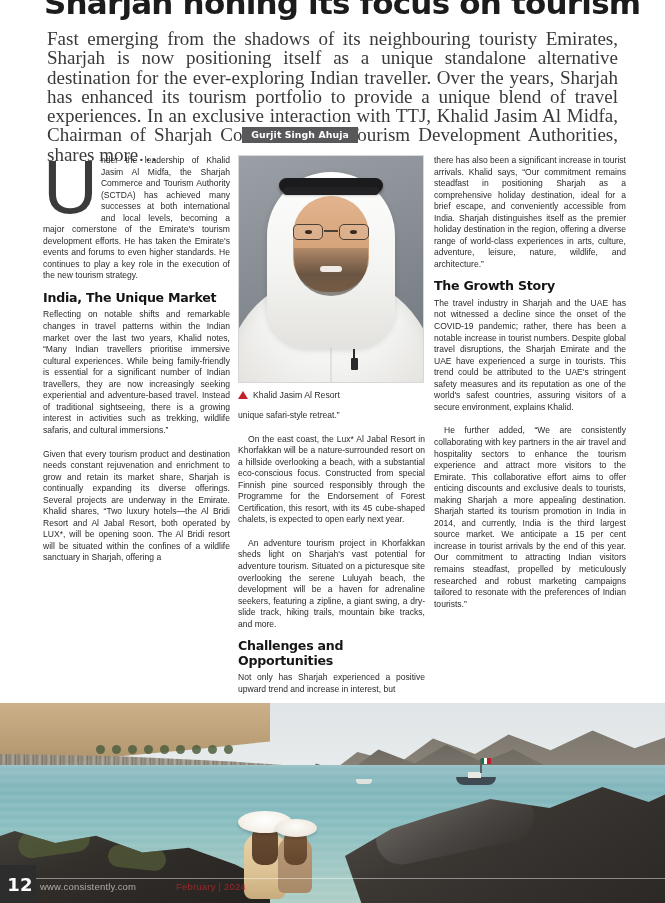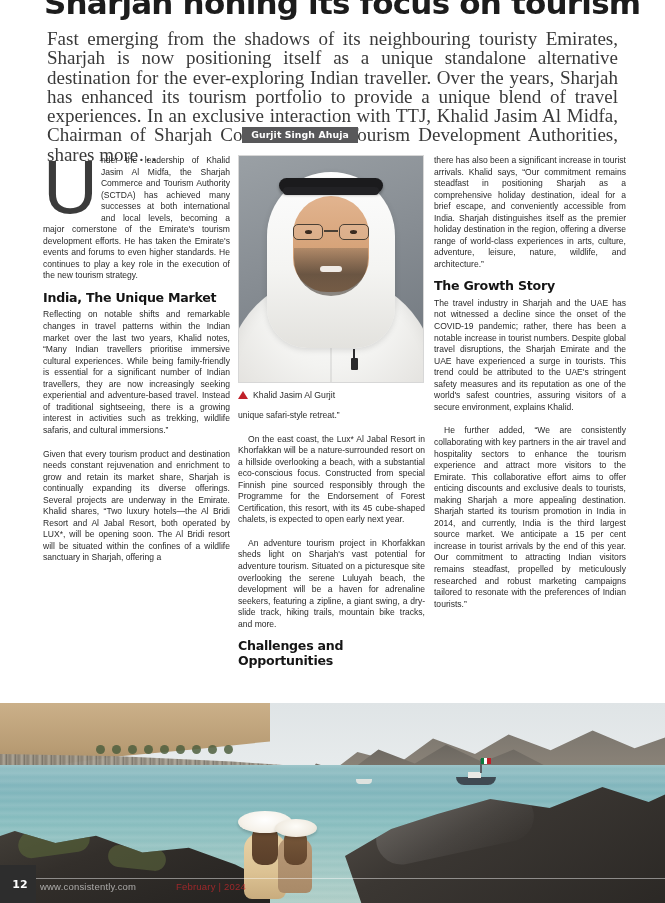--- a/index.html
+++ b/index.html
@@ -383,21 +383,21 @@
     position:absolute; left:0; bottom:24px; width:665px; height:1px;
     background: rgba(255,255,255,0.45);
   }
   .pagebox{
     position:absolute; left:0; bottom:0; width:36px; height:38px;
     background:#2d2d2d;
     display:flex; align-items:center; justify-content:center;
   }
   .pagenum{
     color:#ffffff; font-family:"DejaVu Sans", sans-serif; font-weight:bold;
-    font-size:11px; letter-spacing:0.2px; padding-left:4px;
+    font-size:18px; letter-spacing:0.2px; padding-left:4px;
   }
   .footer-url{
     position:absolute; left:40px; bottom:11px;
     font-family:"Liberation Sans", sans-serif; font-size:9.5px;
     color: rgba(255,255,255,0.58); letter-spacing:0.2px;
   }
   .footer-date{
     position:absolute; left:176px; bottom:11px;
     font-family:"Liberation Sans", sans-serif; font-size:9.5px;
     color: rgba(200,40,45,0.72); letter-spacing:0.2px;
@@ -429,35 +429,36 @@
       <div class="bridge"></div>
       <div class="lens r"></div>
     </div>
     <div class="beard"></div>
     <div class="mouth"></div>
     <div class="mic"></div>
   </div>
 
   <div class="caption">
     <span class="tri"></span>
-    <span>Khalid Jasim Al Gurjit</span>
+    <span>Khalid Jasim Al Resort</span>
   </div>
 
   <div class="col col-left">
     <p class="dropcap-para"><span class="dropcap">U</span><span>nder the leadership of Khalid Jasim Al Midfa, the Sharjah Commerce and Tourism Authority (SCTDA) has achieved many successes at both international and local levels, becoming a major cornerstone of the Emirate's tourism development efforts. He has taken the Emirate's events and forums to even higher standards. He continues to play a key role in the execution of the new tourism strategy.</span></p>
     <h2 class="sub">India, The Unique Market</h2>
     <p style="text-indent:0">Reflecting on notable shifts and remarkable changes in travel patterns within the Indian market over the last two years, Khalid notes, “Many Indian travellers prioritise immersive cultural experiences. While being family-friendly is essential for a significant number of Indian travellers, they are now increasingly seeking experiential and adventure-based travel. Instead of traditional sightseeing, there is a growing interest in activities such as trekking, wildlife safaris, and cultural immersions.”</p>
     <p style="text-indent:0">Given that every tourism product and destination needs constant rejuvenation and enrichment to grow and retain its market share, Sharjah is continually expanding its diverse offerings. Several projects are underway in the Emirate. Khalid shares, “Two luxury hotels—the Al Bridi Resort and Al Jabal Resort, both operated by LUX*, will be opening soon. The Al Bridi resort will be situated within the confines of a wildlife sanctuary in Sharjah, offering a</p>
   </div>
 
   <div class="col col-mid">
     <p style="text-indent:0">unique safari-style retreat.”</p>
     <p>On the east coast, the Lux* Al Jabal Resort in Khorfakkan will be a nature-surrounded resort on a hillside overlooking a beach, with a substantial eco-conscious focus. Constructed from special Finnish pine sourced responsibly through the Programme for the Endorsement of Forest Certification, this resort, with its 45 cube-shaped chalets, is expected to open early next year.</p>
     <p>An adventure tourism project in Khorfakkan sheds light on Sharjah's vast potential for adventure tourism. Situated on a picturesque site overlooking the serene Luluyah beach, the development will be a haven for adrenaline seekers, featuring a zipline, a giant swing, a dry-slide track, hiking trails, mountain bike tracks, and more.</p>
     <h2 class="sub">Challenges and Opportunities</h2>
+    <p style="text-indent:0">Not only has Sharjah experienced a positive upward trend and increase in interest, but</p>
   </div>
 
   <div class="col col-right">
     <p style="text-indent:0">there has also been a significant increase in tourist arrivals. Khalid says, “Our commitment remains steadfast in positioning Sharjah as a comprehensive holiday destination, ideal for a brief escape, and conveniently accessible from India. Sharjah distinguishes itself as the premier holiday destination in the region, offering a diverse range of world-class experiences in arts, culture, adventure, leisure, nature, wildlife, and architecture.”</p>
     <h2 class="sub">The Growth Story</h2>
     <p style="text-indent:0">The travel industry in Sharjah and the UAE has not witnessed a decline since the onset of the COVID-19 pandemic; rather, there has been a notable increase in tourist numbers. Despite global travel disruptions, the Sharjah Emirate and the UAE have experienced a surge in tourists. This trend could be attributed to the UAE's stringent safety measures and its reputation as one of the world's safest countries, assuring visitors of a secure environment, explains Khalid.</p>
     <p>He further added, “We are consistently collaborating with key partners in the air travel and hospitality sectors to enhance the tourism experience and attract more visitors to the Emirate. This collaborative effort aims to offer enticing discounts and exclusive deals to tourists, making Sharjah a more appealing destination. Sharjah started its tourism promotion in India in 2014, and currently, India is the third largest source market. We anticipate a 15 per cent increase in tourist arrivals by the end of this year. Our commitment to attracting Indian visitors remains steadfast, propelled by meticulously researched and robust marketing campaigns tailored to resonate with the preferences of Indian tourists.”</p>
   </div>
 
   <div class="bottom-photo">

